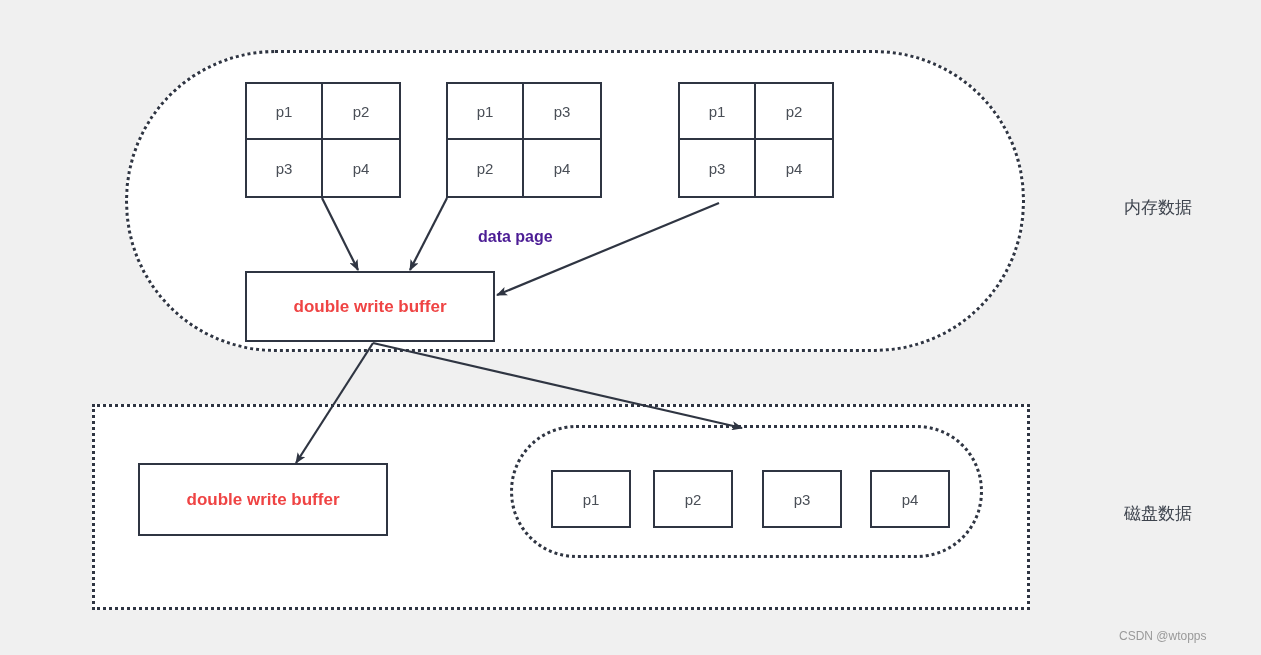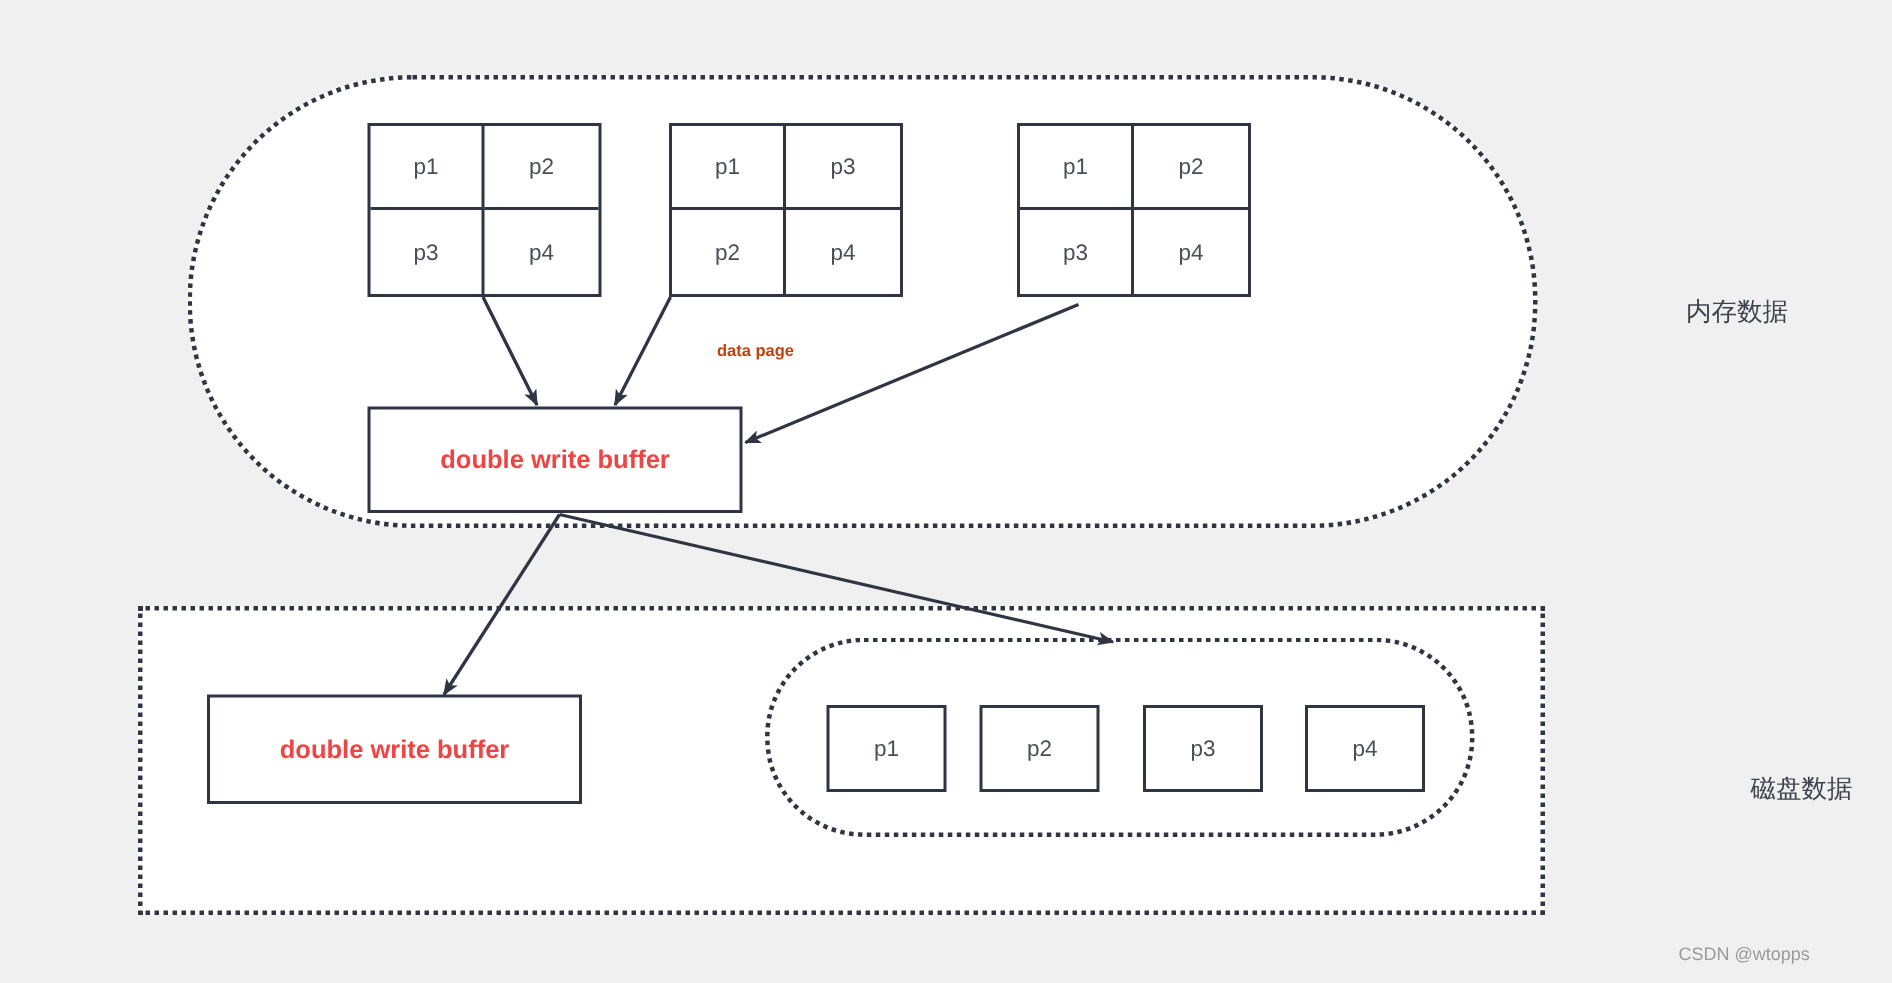--- a/index.html
+++ b/index.html
@@ -112,34 +112,34 @@
   #disk-page-1 { left: 551px; top: 470px; }
   #disk-page-2 { left: 653px; top: 470px; }
   #disk-page-3 { left: 762px; top: 470px; }
   #disk-page-4 { left: 870px; top: 470px; }
 
   
   .label-data-page {
     position: absolute;
     left: 478px;
     top: 228px;
-    font-size: 11px;
+    font-size: 16px;
     font-weight: bold;
-    color: #c2410c;
+    color: #4c1d95;
     white-space: nowrap;
   }
   .side-label {
     position: absolute;
     font-size: 17px;
     font-weight: normal;
     color: #3d434d;
     white-space: nowrap;
   }
   #label-memory { left: 1124px; top: 196px; }
-  #label-disk   { left: 1124px; top: 514px; margin-left: 43px; }
+  #label-disk   { left: 1124px; top: 502px; }
 
   .watermark {
     position: absolute;
     left: 1119px;
     top: 629px;
     font-size: 12px;
     color: #9a9a9a;
     white-space: nowrap;
   }
 

